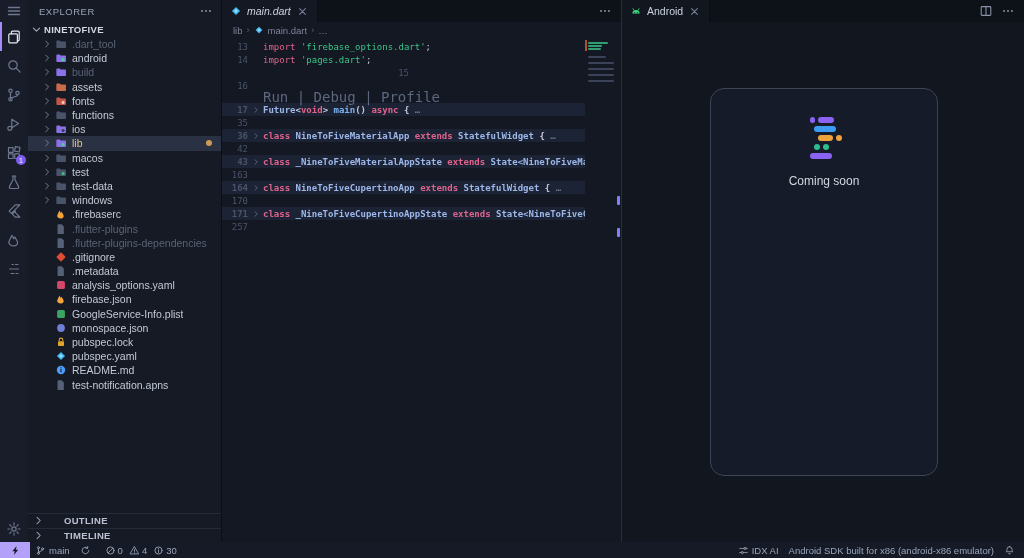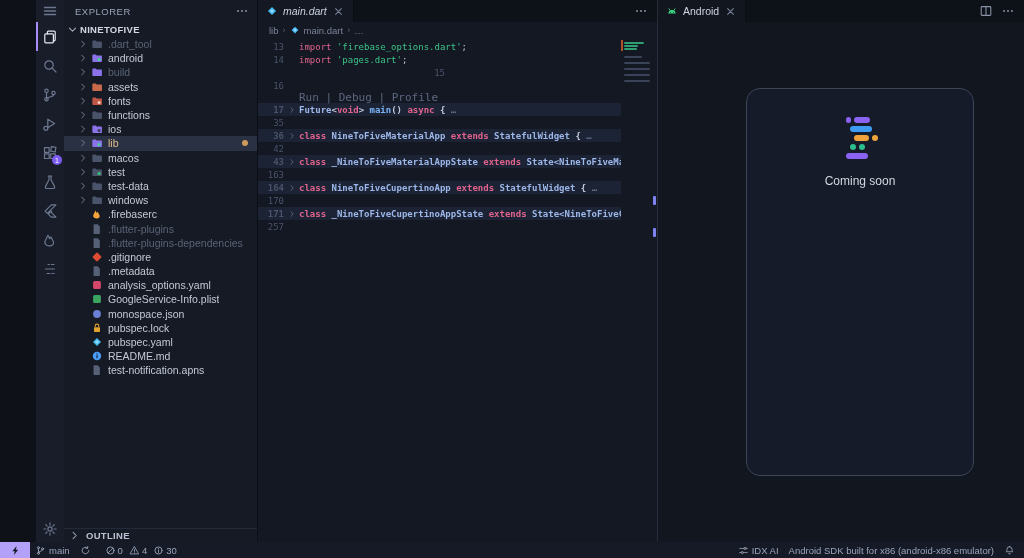--- a/index.html
+++ b/index.html
@@ -1,18 +1,18 @@
 <!DOCTYPE html>
 <html><head>
 <meta charset="utf-8">
 <style>
   html,body{margin:0;padding:0;background:#0e1218;width:1024px;height:558px;overflow:hidden;
     font-family:"Liberation Sans",sans-serif;-webkit-font-smoothing:antialiased;}
   .app{width:1024px;height:558px;display:flex;flex-direction:column;}
-  .main-row{display:flex;flex:1;min-height:0;padding-left:36px;}
+  .main-row{display:flex;flex:1;min-height:0;}
 
   
   .activity-bar{width:28px;background:#181d29;display:flex;flex-direction:column;flex:none;}
   .ab-top,.ab-bottom{display:flex;flex-direction:column;width:100%;}
   .ab-bottom{margin-top:auto;padding-bottom:2px;}
   .ab-item{position:relative;width:100%;height:29px;display:flex;align-items:center;justify-content:center;color:#6d7890;cursor:pointer;}
   .ab-item:first-child{height:22px;}
   .ab-item.active{color:#e6e9f2;box-shadow:inset 2px 0 0 #a78bfa;}
   .ab-icon{width:16px;height:16px;display:flex;}
   .ab-badge{position:absolute;right:2px;bottom:2px;background:#7c5cf0;color:#fff;font-size:7px;
@@ -31,21 +31,21 @@
   .row.sel{background:#2a3143;}
   .row .chev{width:11px;height:10px;color:#7c8498;flex:none;display:flex;}
   .ficon{width:12px;height:12px;margin:0 5px 0 2px;flex:none;display:flex;}
   .ficon svg{width:100%;height:100%;display:block;}
   .flabel{font-size:10.5px;line-height:14px;white-space:nowrap;overflow:hidden;color:#c3c9d6;}
   .row.dim .flabel{color:#5a6375;}
   .row.mod .flabel{color:#e2c08d;}
   .mdot{width:6px;height:6px;border-radius:50%;background:#ce9a5a;margin-left:auto;margin-right:9px;flex:none;}
   .sb-sections{margin-top:auto;flex:none;}
   .sec-row{height:13.5px;display:flex;align-items:center;border-top:1px solid #232a3a;font-weight:bold;
-    font-size:9.5px;letter-spacing:.3px;color:#b9c1d2;padding-left:5px;gap:6px;cursor:pointer;}
+    font-size:9.5px;letter-spacing:.3px;color:#b9c1d2;padding-left:5px;gap:20px;cursor:pointer;}
   .sec-row .chev{width:11px;height:11px;display:flex;color:#9aa3b8;}
 
   
   .editor{width:400px;flex:none;display:flex;flex-direction:column;background:#131822;box-sizing:border-box;border-right:1px solid #262c3a;}
   .tabstrip{height:22px;background:#0d1118;display:flex;align-items:stretch;flex:none;}
   .tab{display:flex;align-items:center;gap:5px;padding:0 8px;background:#131822;border-right:1px solid #0b0e14;cursor:pointer;}
   .tab-icon{width:12px;height:12px;display:flex;}
   .tab-label{font-size:10.5px;font-style:italic;color:#ccd2e0;}
   .tab-close{width:13px;height:13px;color:#79839a;display:flex;cursor:pointer;}
   .strip-actions{margin-left:auto;display:flex;align-items:center;padding-right:9px;gap:8px;color:#8a93a8;}
@@ -57,21 +57,21 @@
   .code-area{position:relative;flex:1;overflow:hidden;}
   .code-lines{position:absolute;top:2px;left:0;right:36px;font-family:"DejaVu Sans Mono",monospace;font-size:9px;}
   .cl{height:13px;display:flex;align-items:center;white-space:pre;justify-content:center;}
   .cl.hl{background:#1c2334;font-weight:bold;}
   .gut{width:26px;text-align:right;color:#49536b;flex:none;}
   .fold{width:15px;flex:none;display:flex;justify-content:center;color:#6b7590;}
   .fold svg{width:8px;height:8px;}
   .ctext{flex:1;overflow:hidden;}
   .tok-kw{color:#e0638d;}.tok-str{color:#3dc489;}.tok-type{color:#9db7ea;}
   .tok-fn{color:#7ab3f5;}.tok-pun{color:#c2c9da;}.tok-dim{color:#6b7590;}
-  .lens-row{height:11px;line-height:11px;padding-left:41px;color:#5d6780;font-size:11px;cursor:pointer;}
+  .lens-row{height:11px;line-height:11px;padding-left:41px;color:#5d6780;font-size:14px;cursor:pointer;}
   .minimap{position:absolute;top:2px;right:5px;width:28px;height:60px;}
   .mm-mark{position:absolute;height:2px;border-radius:1px;}
   .mm-git{position:absolute;left:-3px;top:0;width:2px;height:11px;background:#b1502f;}
   .ruler{position:absolute;right:0;top:0;width:4px;bottom:0;}
   .marker{position:absolute;width:3px;height:9px;background:#7d84f2;border-radius:1px;right:1px;}
 
   
   .panel{flex:1;display:flex;flex-direction:column;background:#11161f;min-width:0;}
   .panel .tab{background:#11161f;}
   .panel .tab-label{font-style:normal;}
@@ -426,20 +426,29 @@
               <svg viewBox="0 0 16 16">
                 <rect x="2.8" y="2.8" width="10.4" height="10.4" rx="2" fill="#d4476b"></rect>
               </svg>
             </span>
             <span class="flabel">analysis_options.yaml</span>
           </div>
           <div class="row">
             <span class="chev"></span>
             <span class="ficon">
               <svg viewBox="0 0 16 16">
+                <path d="M4.4 13c-1.4-1-1.9-2.8-1-4.4L6 3.3l1.7 3.4 1.2-1.7 2.3 4.3c.9 1.6.1 3.7-1.7 4.3-1.7.6-3.6.4-5.1-.6z" fill="#f6a33b"></path>
+              </svg>
+            </span>
+            <span class="flabel">firebase.json</span>
+          </div>
+          <div class="row">
+            <span class="chev"></span>
+            <span class="ficon">
+              <svg viewBox="0 0 16 16">
                 <rect x="2.8" y="2.8" width="10.4" height="10.4" rx="2" fill="#3ba55f"></rect>
               </svg>
             </span>
             <span class="flabel">GoogleService-Info.plist</span>
           </div>
           <div class="row">
             <span class="chev"></span>
             <span class="ficon">
               <svg viewBox="0 0 16 16">
                 <circle cx="8" cy="8" r="5.2" fill="#6b7fd4"></circle>
@@ -489,20 +498,28 @@
           </div>
         </div>
       <div class="sb-sections">
           <div class="sec-row">
             <span class="chev">
               <svg viewBox="0 0 16 16" fill="none" stroke="currentColor" stroke-width="1.5" stroke-linecap="round" stroke-linejoin="round">
                 <path d="M6 3.5L10.5 8 6 12.5"></path>
               </svg>
             </span>
             <span>OUTLINE</span>
+          </div>
+          <div class="sec-row">
+            <span class="chev">
+              <svg viewBox="0 0 16 16" fill="none" stroke="currentColor" stroke-width="1.5" stroke-linecap="round" stroke-linejoin="round">
+                <path d="M6 3.5L10.5 8 6 12.5"></path>
+              </svg>
+            </span>
+            <span>TIMELINE</span>
           </div>
         </div>
     </aside>
 
     <section class="editor">
       <div class="tabstrip">
         <div class="tab">
           <span class="tab-icon icon">
               <svg viewBox="0 0 16 16">
                 <path d="M2.6 8L8 2.6 13.4 8 8 13.4z" fill="#41b8f0"></path>

